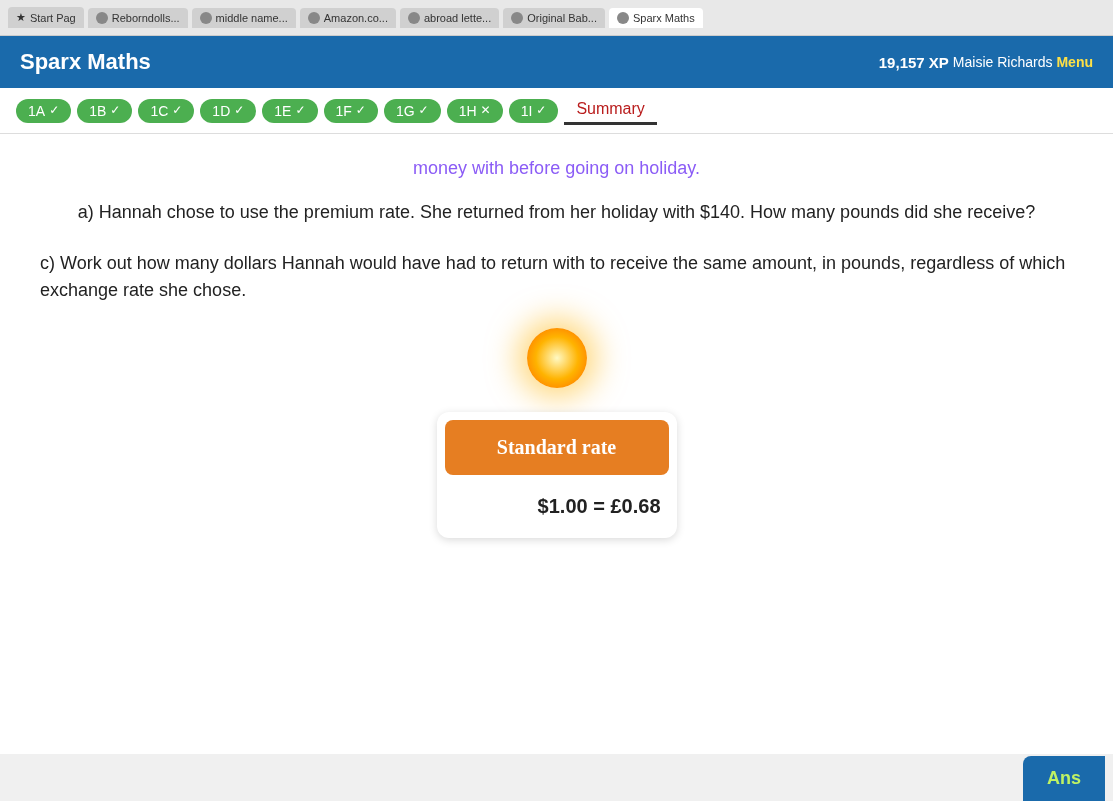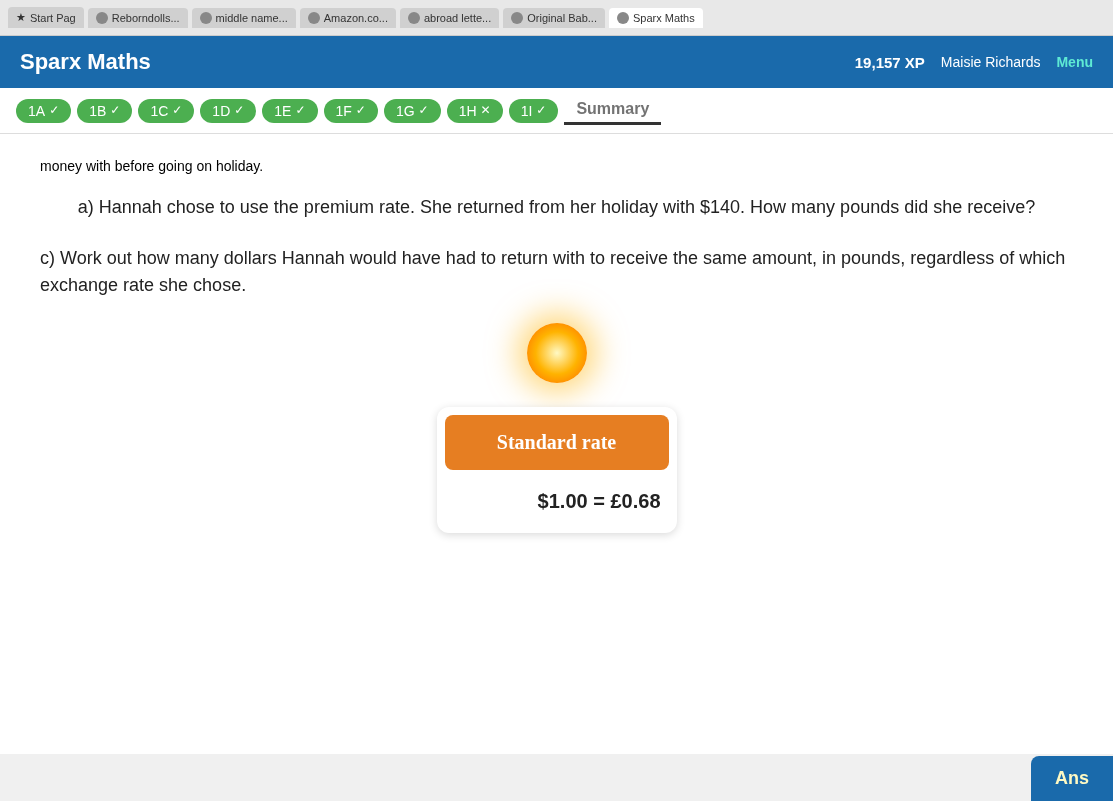--- a/index.html
+++ b/index.html
@@ -56,38 +56,38 @@
       height: 52px;
     }
     .sparx-title {
       font-size: 22px;
       font-weight: bold;
       color: white;
     }
     .sparx-right {
       display: flex;
       align-items: center;
-      gap: 16px;
+      gap: 4px;
       font-size: 14px;
       margin-left: 24px;
     }
     .xp-badge {
       font-weight: bold;
       font-size: 15px;
     }
     .user-name {
       font-size: 14px;
     }
     .menu-btn {
       font-size: 14px;
       font-weight: bold;
       cursor: pointer;
       border: none;
       background: none;
-      color: #5eead4;
+      color: #fde047;
     }
 
     
     .nav-tabs {
       background: white;
       display: flex;
       align-items: center;
       padding: 8px 16px;
       gap: 6px;
       border-bottom: 1px solid #ddd;
@@ -106,39 +106,40 @@
       cursor: pointer;
     }
     .nav-tab .check-icon {
       font-size: 12px;
     }
     .nav-tab.x-tab {
       background: #4caf50;
     }
     .summary-tab {
       background: white;
-      color: #737373;
+      color: #b91c1c;
       border: none;
       font-size: 16px;
-      font-weight: bold;
+      font-weight: normal;
       padding: 4px 12px;
       cursor: pointer;
       border-bottom: 3px solid #333;
     }
 
     
     .main-content {
       background: white;
       padding: 24px 40px;
       min-height: 620px;
     }
 
     .question-intro {
-      font-size: 14px;
-      color: #000000;
+      text-align: center;
+      font-size: 18px;
+      color: #8b5cf6;
       margin-bottom: 20px;
     }
 
     .question-block {
       margin-bottom: 24px;
       font-size: 18px;
       color: #222;
       line-height: 1.5;
     }
 
@@ -201,23 +202,23 @@
     }
     .rate-note {
       font-size: 14px;
       color: #444;
     }
 
     
     .ans-btn {
       position: fixed;
       bottom: 0;
-      right: 0;
+      right: 8px;
       background: #1a6aab;
-      color: #fef9c3;
+      color: #bef264;
       font-size: 18px;
       font-weight: bold;
       padding: 12px 24px;
       border-radius: 8px 0 0 0;
       cursor: pointer;
       border: none;
     }
   </style>
 </head>
 <body>

